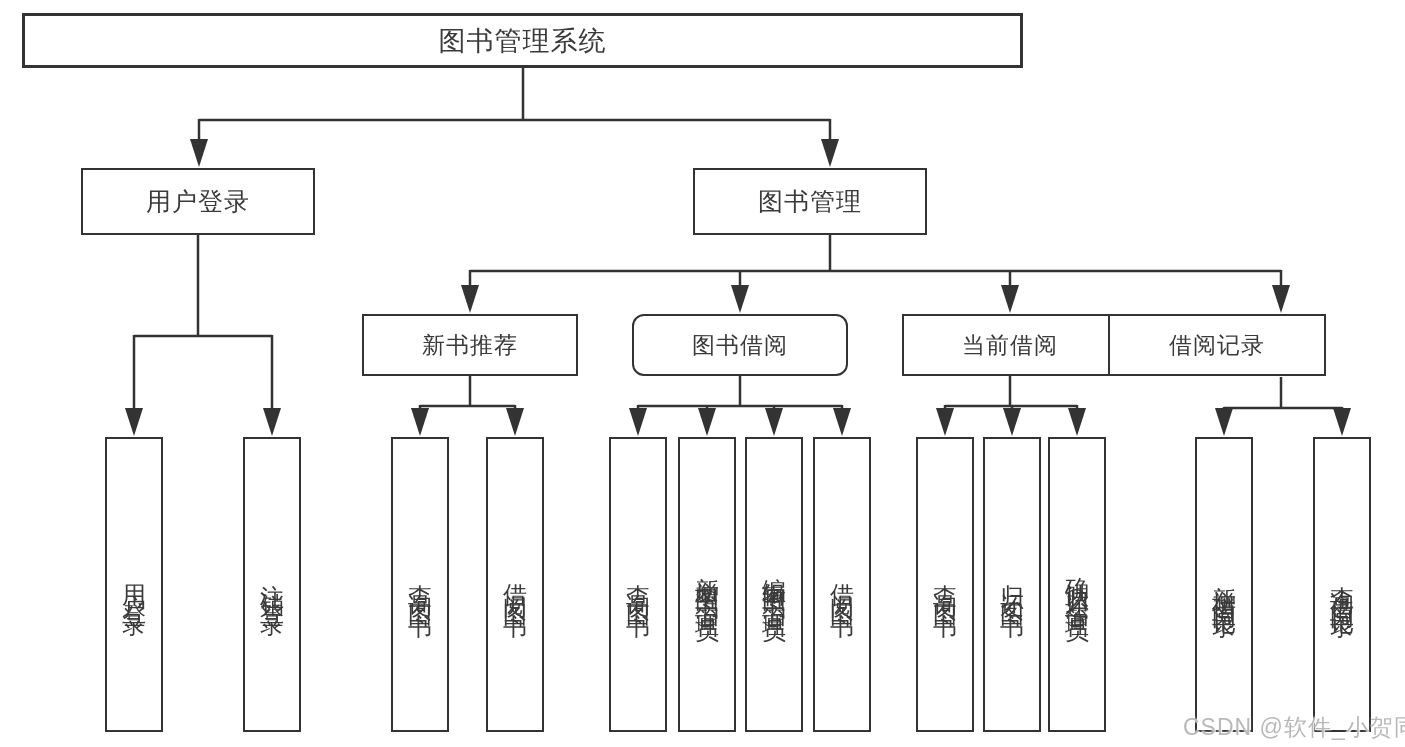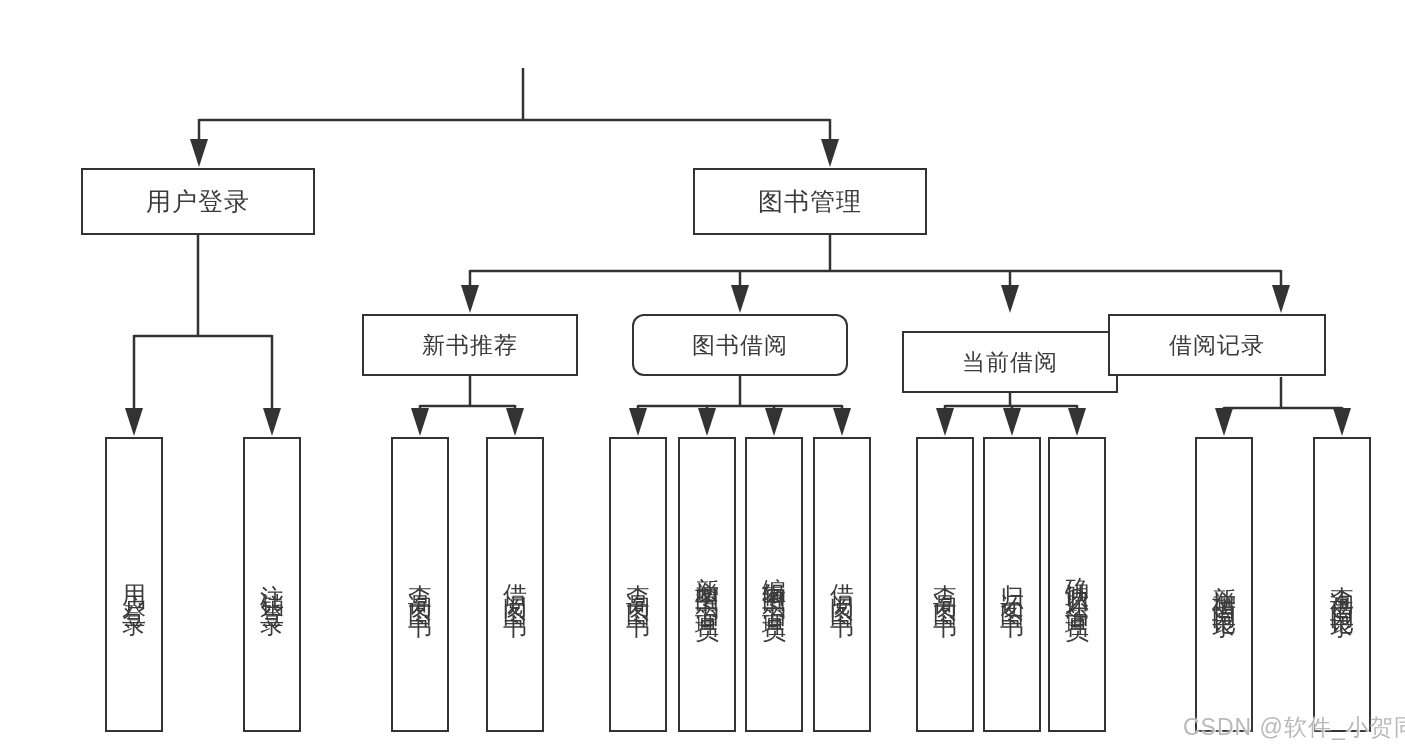--- a/index.html
+++ b/index.html
@@ -134,27 +134,28 @@
       <path d="M765,408 L783,408 L774,436 Z"></path>
       <path d="M833,408 L851,408 L842,436 Z"></path>
       <path d="M936,408 L954,408 L945,436 Z"></path>
       <path d="M1003,408 L1021,408 L1012,436 Z"></path>
       <path d="M1068,408 L1086,408 L1077,436 Z"></path>
       <path d="M1215,408 L1233,408 L1224,436 Z"></path>
       <path d="M1333,408 L1351,408 L1342,436 Z"></path>
     </g>
   </svg>
 
+  <div class="box root-box">图书管理系统</div>
 
   <div class="box branch-box" style="left:81px;">用户登录</div>
   <div class="box branch-box" style="left:693px;">图书管理</div>
 
   <div class="box group-box" style="left:362px;text-align:center;">新书推荐</div>
   <div class="box group-box" style="left:632px;border-radius:12px;">图书借阅</div>
-  <div class="box group-box" style="left:902px;margin-top:17px;">当前借阅</div>
+  <div class="box group-box" style="left:902px;">当前借阅</div>
   <div class="box group-box" style="left:1108px; width:218px;">借阅记录</div>
 
   <div class="box leaf-box ls-4" style="left:105px;">用户登录</div>
   <div class="box leaf-box ls-4" style="left:243px;">注销登录</div>
 
   <div class="box leaf-box ls-4" style="left:391px;">查询图书</div>
   <div class="box leaf-box ls-4" style="left:486px;">借阅图书</div>
 
   <div class="box leaf-box ls-4" style="left:609px;">查询图书</div>
   <div class="box leaf-box ls-9" style="left:678px;">新增图书（管理员）</div>

